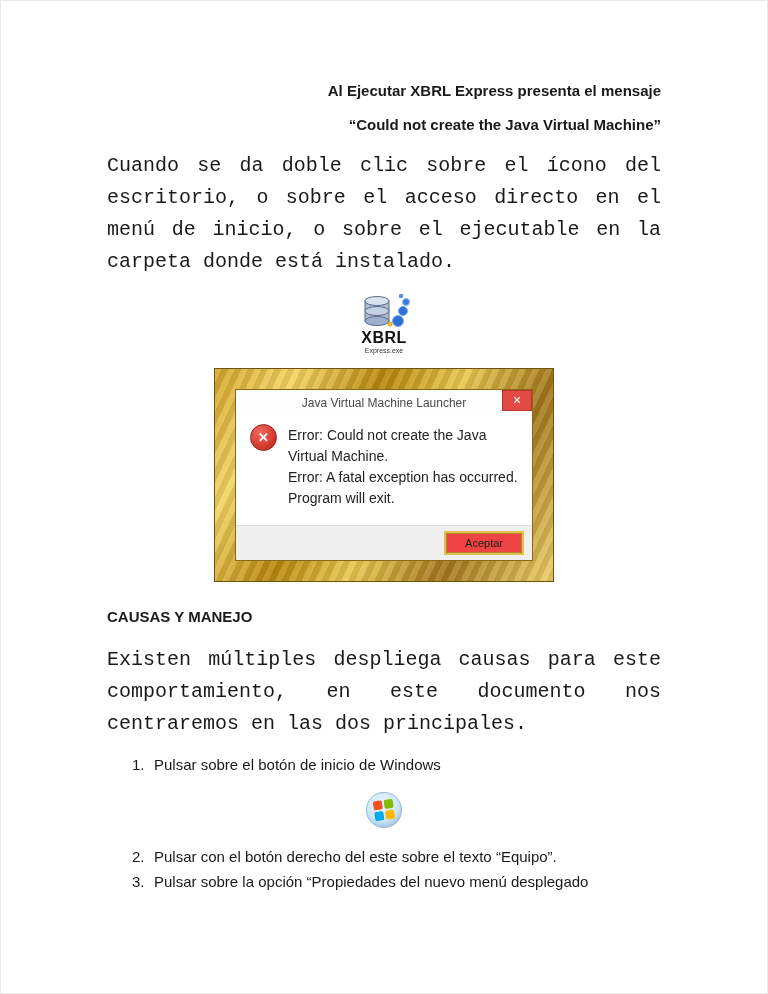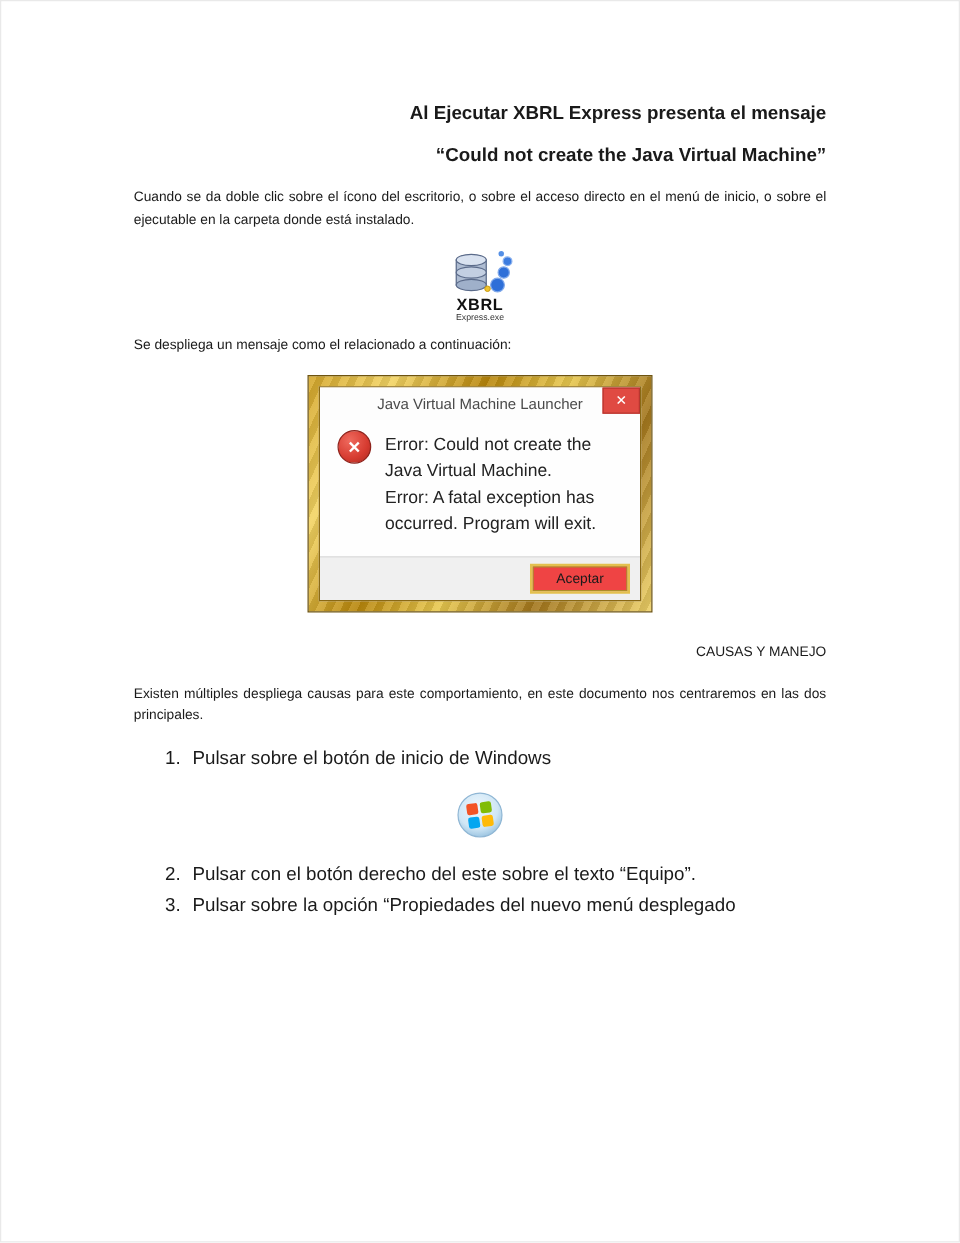--- a/index.html
+++ b/index.html
@@ -6,34 +6,34 @@
   html,body { width:768px; background:#ffffff; }
   body {
     height:994px;
     font-family:"Liberation Sans", sans-serif;
     color:#1a1a1a;
     box-shadow: inset 0 0 0 1px #e9e9e9;
   }
   .page { padding:82px 107px 0 107px; }
 
   .title { text-align:right; font-weight:bold; font-size:15px; margin-bottom:17px; }
-  p { font-size:11px; line-height:1.6; margin-bottom:13px; }
+  p { font-size:20px; line-height:1.6; margin-bottom:13px;font-family:Liberation Mono, monospace; }
   .just { text-align:justify; }
-  .section-heading { text-align:right; font-weight:normal; font-size:11px; margin:26px 0 19px 0; }
+  .section-heading { text-align:left; font-weight:bold; font-size:15px; margin:26px 0 19px 0; }
 
   
   .figure { text-align:center; margin:6px 0 10px 0; }
   .figure svg { display:block; margin:0 auto; }
-  .xbrl-label { display:block; font-size:13px; font-weight:bold; color:#111; margin-top:-6px; letter-spacing:0.5px; }
+  .xbrl-label { display:block; font-size:16px; font-weight:bold; color:#111; margin-top:-6px; letter-spacing:0.5px; }
   .xbrl-caption { display:block; font-size:7px; color:#333; }
 
   
   .dialog-frame {
-    width:276px; margin:14px auto 20px auto;
-    padding:8px;
+    width:340px; margin:14px auto 20px auto;
+    padding:20px;
     border:1px solid #6e5410;
     background:
       repeating-linear-gradient(115deg, rgba(255,255,255,0.10) 0 6px, rgba(0,0,0,0.08) 6px 12px),
       linear-gradient(120deg, #d4a62a 0%, #f3d463 18%, #b8860b 38%, #e8c84f 55%, #a3761c 75%, #edd067 100%);
   }
   .dialog { background:#fefefe; border:1px solid #8a6914; }
   .titlebar {
     position:relative; height:26px;
     display:flex; align-items:center; justify-content:center;
     font-size:12px; color:#4a4a4a; background:#fdfdfd;
@@ -97,21 +97,20 @@
       <circle cx="50" cy="20" r="4.5" fill="#2e6fd8" stroke="#7fa8ea" stroke-width="1"></circle>
       <circle cx="53" cy="11" r="3.5" fill="#3c7ce0" stroke="#8cb2ee" stroke-width="1"></circle>
       <circle cx="48" cy="5" r="2.2" fill="#5590e6"></circle>
 
       <circle cx="37" cy="33" r="2.2" fill="#f0c430" stroke="#c99a10" stroke-width="0.8"></circle>
     </svg>
     <span class="xbrl-label">XBRL</span>
     <span class="xbrl-caption">Express.exe</span>
   </div>
 
-  <p>Se despliega un mensaje como el relacionado a continuación:</p>
 
   <div class="dialog-frame">
     <div class="dialog">
       <div class="titlebar">
         <span>Java Virtual Machine Launcher</span>
         <span class="close-btn">✕</span>
       </div>
       <div class="dlg-body">
         <span class="err-icon">✕</span>
         <div class="err-text">

